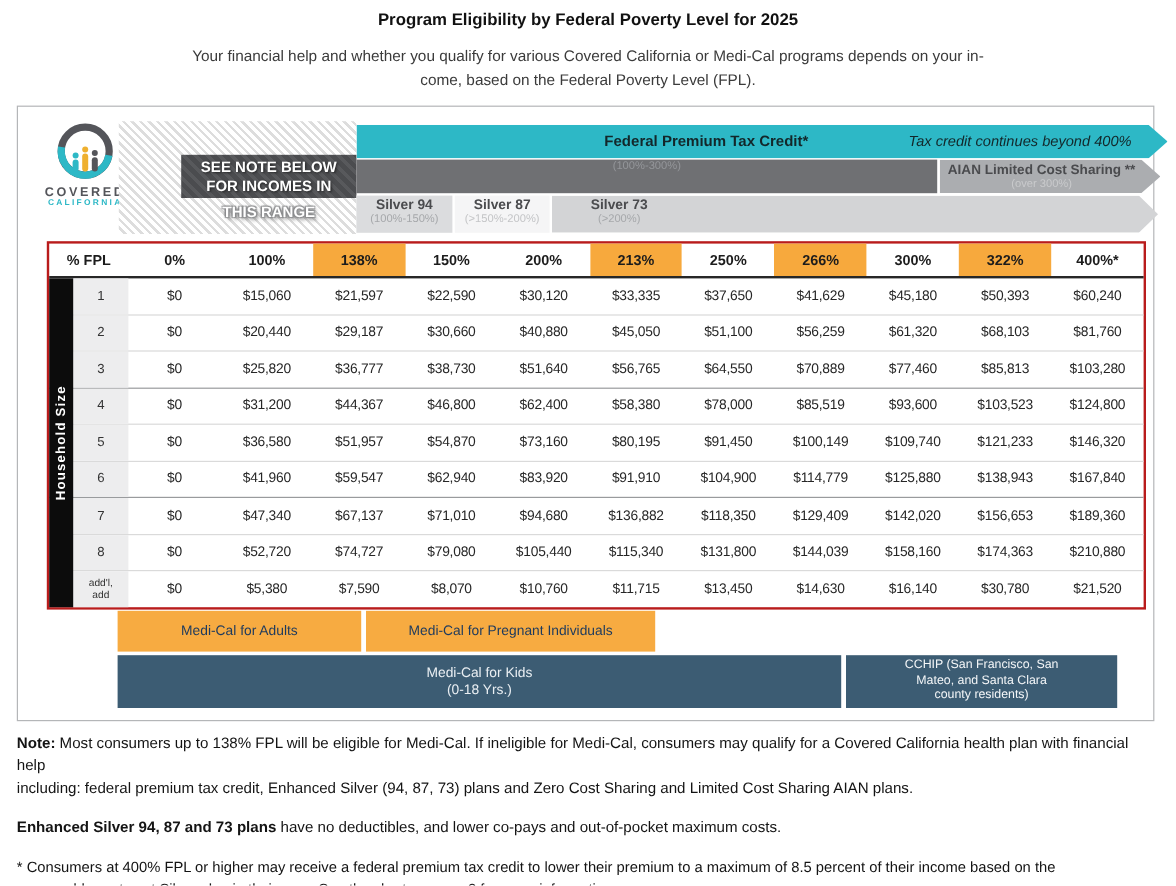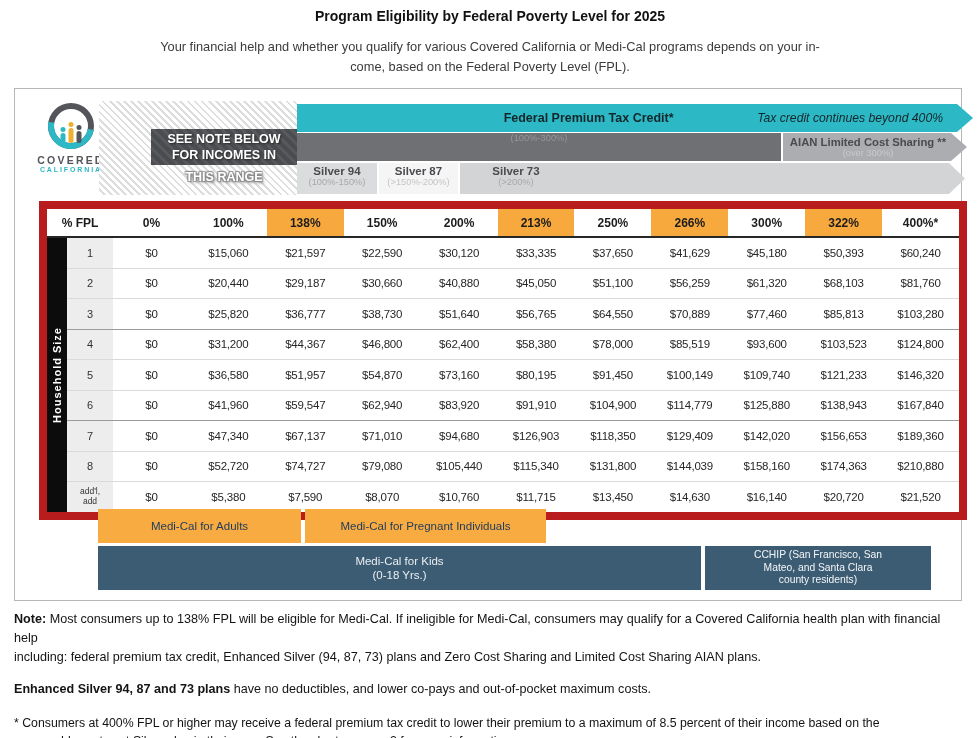--- a/index.html
+++ b/index.html
@@ -56,21 +56,21 @@
   .silver-box{position:absolute;top:74px;height:31px;text-align:center;}
   .sb0{left:282px;width:80px;background:#dbdcde;}
   .sb1{left:364px;width:79px;background:#f5f5f6;}
   .sb2{left:445px;width:505px;background:#d3d4d6;}
   .sb2 .lblwrap{position:absolute;left:0;width:112px;}
   .silver-box .t{font-size:11.5px;font-weight:bold;color:#4a4b4e;margin-top:2px;}
   .silver-box .r{font-size:9.3px;color:#a6a8ab;}
   .sb1 .r{color:#c4c5c7;}
 
   
-  .fpl-table{position:absolute;left:24px;top:112px;width:912px;border:8px solid #b91c1c;background:#fff;}
+  .fpl-table{position:absolute;left:24px;top:112px;width:912px;border:2px solid #b91c1c;background:#fff;}
   .thead{display:grid;grid-template-columns:20px 46px repeat(11,1fr);height:27px;border-bottom:2px solid #272727;align-items:stretch;}
   .hcell{display:flex;align-items:center;justify-content:center;font-weight:bold;font-size:12px;color:#1c1c1c;}
   .hcell.hfirst{grid-column:1/3;}
   .hcell.hl{background:#f7a93d;}
   .tbody{position:relative;}
   .hsbar{position:absolute;left:0;top:0;bottom:0;width:20px;background:#0c0c0c;display:flex;align-items:center;justify-content:center;}
   .hsbar span{writing-mode:vertical-rl;transform:rotate(180deg);color:#fff;font-weight:bold;font-size:11px;letter-spacing:1px;}
   .trow{display:grid;grid-template-columns:20px 46px repeat(11,1fr);height:29.5px;border-bottom:1px solid #dadada;}
   .trow:last-child{border-bottom:none;}
   .trow.group-end{border-bottom:1px solid #999b9d;}
@@ -268,21 +268,21 @@
           <div class="cell val">$138,943</div>
           <div class="cell val">$167,840</div>
         </div>
         <div class="trow">
           <div class="cell rowlabel">7</div>
           <div class="cell val">$0</div>
           <div class="cell val">$47,340</div>
           <div class="cell val">$67,137</div>
           <div class="cell val">$71,010</div>
           <div class="cell val">$94,680</div>
-          <div class="cell val">$126,903</div>
+          <div class="cell val">$136,882</div>
           <div class="cell val">$118,350</div>
           <div class="cell val">$129,409</div>
           <div class="cell val">$142,020</div>
           <div class="cell val">$156,653</div>
           <div class="cell val">$189,360</div>
         </div>
         <div class="trow">
           <div class="cell rowlabel">8</div>
           <div class="cell val">$0</div>
           <div class="cell val">$52,720</div>
@@ -301,21 +301,21 @@
 add</div>
           <div class="cell val">$0</div>
           <div class="cell val">$5,380</div>
           <div class="cell val">$7,590</div>
           <div class="cell val">$8,070</div>
           <div class="cell val">$10,760</div>
           <div class="cell val">$11,715</div>
           <div class="cell val">$13,450</div>
           <div class="cell val">$14,630</div>
           <div class="cell val">$16,140</div>
-          <div class="cell val">$20,720</div>
+          <div class="cell val">$30,780</div>
           <div class="cell val">$21,520</div>
         </div>
       </div>
   </div>
 
   <div class="mc-bars">
     <div class="mcbar mc-orange mc-preg">Medi-Cal for Pregnant Individuals</div>
     <div class="mcbar mc-orange mc-adults">Medi-Cal for Adults</div>
     <div class="mcbar mc-blue mc-kids">Medi-Cal for Kids
 (0-18 Yrs.)</div>

